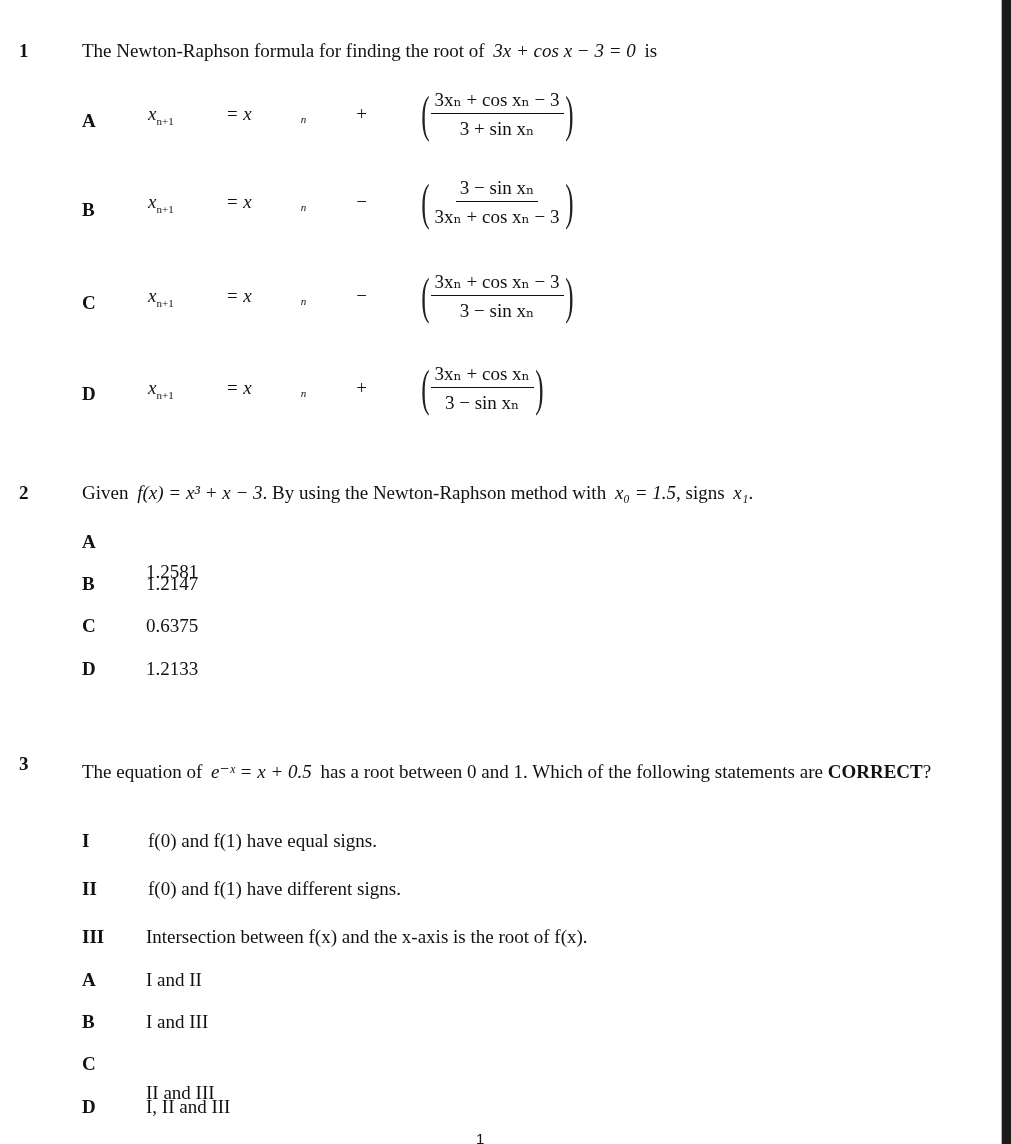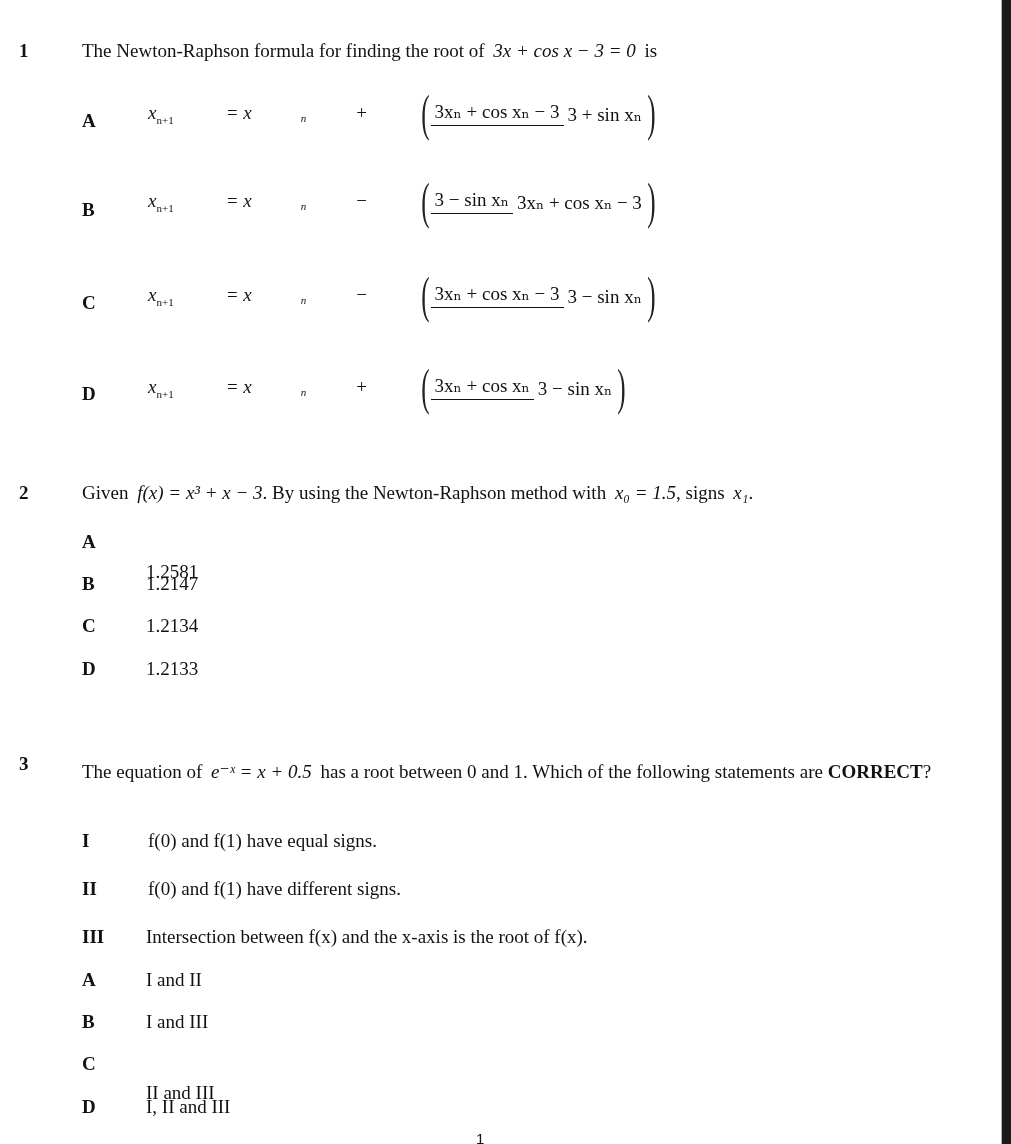--- a/index.html
+++ b/index.html
@@ -14,21 +14,21 @@
     .abs { position: absolute; white-space: nowrap; }
     .qnum { font-weight: bold; }
     .optl { font-weight: bold; }
     .it { font-style: italic; }
     .sub { font-size: 11px; font-style: italic; position: relative; top: 5px; margin-left: 1px; }
     .sub-up { font-size: 11px; font-style: normal; position: relative; top: 5px; }
     .formula { display: flex; align-items: center; font-size: 19px; gap: 48px; }
     .formula .lhs { margin-right: 4px; }
     .paren { display: flex; align-items: center; }
     .bracket { font-size: 50px; font-weight: 100; line-height: 1; transform: scaleX(0.5); display: inline-block; color: #222; }
-    .frac { display: inline-flex; flex-direction: row; align-items: center; margin: 0 -3px; }
+    .frac { display: inline-flex; flex-direction: column; align-items: center; margin: 0 -3px; }
     .frac .num { padding: 0 4px 2px 4px; border-bottom: 1.3px solid #111; }
     .frac .den { padding: 3px 4px 0 4px; }
     .pageno { font-family: "Liberation Sans", "DejaVu Sans", sans-serif; font-size: 15px; }
   </style>
 </head>
 <body>
 
 <div class="page">
 
   <div class="abs qnum" style="left:19px; top:40px;">1</div>
@@ -108,21 +108,21 @@
     <span class="it" style="margin-left:4px;">f(x) = x³ + x − 3</span><span>. By using the Newton-Raphson method with</span>
     <span class="it" style="margin-left:4px;">x₀ = 1.5</span><span>, signs</span>
     <span class="it" style="margin-left:4px;">x₁</span><span>.</span>
   </div>
 
   <div class="abs optl" style="left:82px; top:531px;">A</div>
   <div class="abs" style="left:146px; top:561px;text-align:center;">1.2581</div>
   <div class="abs optl" style="left:82px; top:573px;">B</div>
   <div class="abs" style="left:146px; top:573px;">1.2147</div>
   <div class="abs optl" style="left:82px; top:615px;">C</div>
-  <div class="abs" style="left:146px; top:615px;">1.2134</div>
+  <div class="abs" style="left:146px; top:615px;">0.6375</div>
   <div class="abs optl" style="left:82px; top:658px;">D</div>
   <div class="abs" style="left:146px; top:658px;">1.2133</div>
 
   <div class="abs qnum" style="left:19px; top:753px;">3</div>
   <div class="abs" style="left:82px; top:753px; width:858px; white-space:normal; text-align:justify; line-height:37px;">
     <span>The equation of</span>
     <span class="it" style="margin-left:4px;">e⁻ˣ = x + 0.5</span>
     <span style="margin-left:4px;">has a root between 0 and 1. Which of the following statements are</span>
     <span style="font-weight:bold;">CORRECT</span><span>?</span>
   </div>

